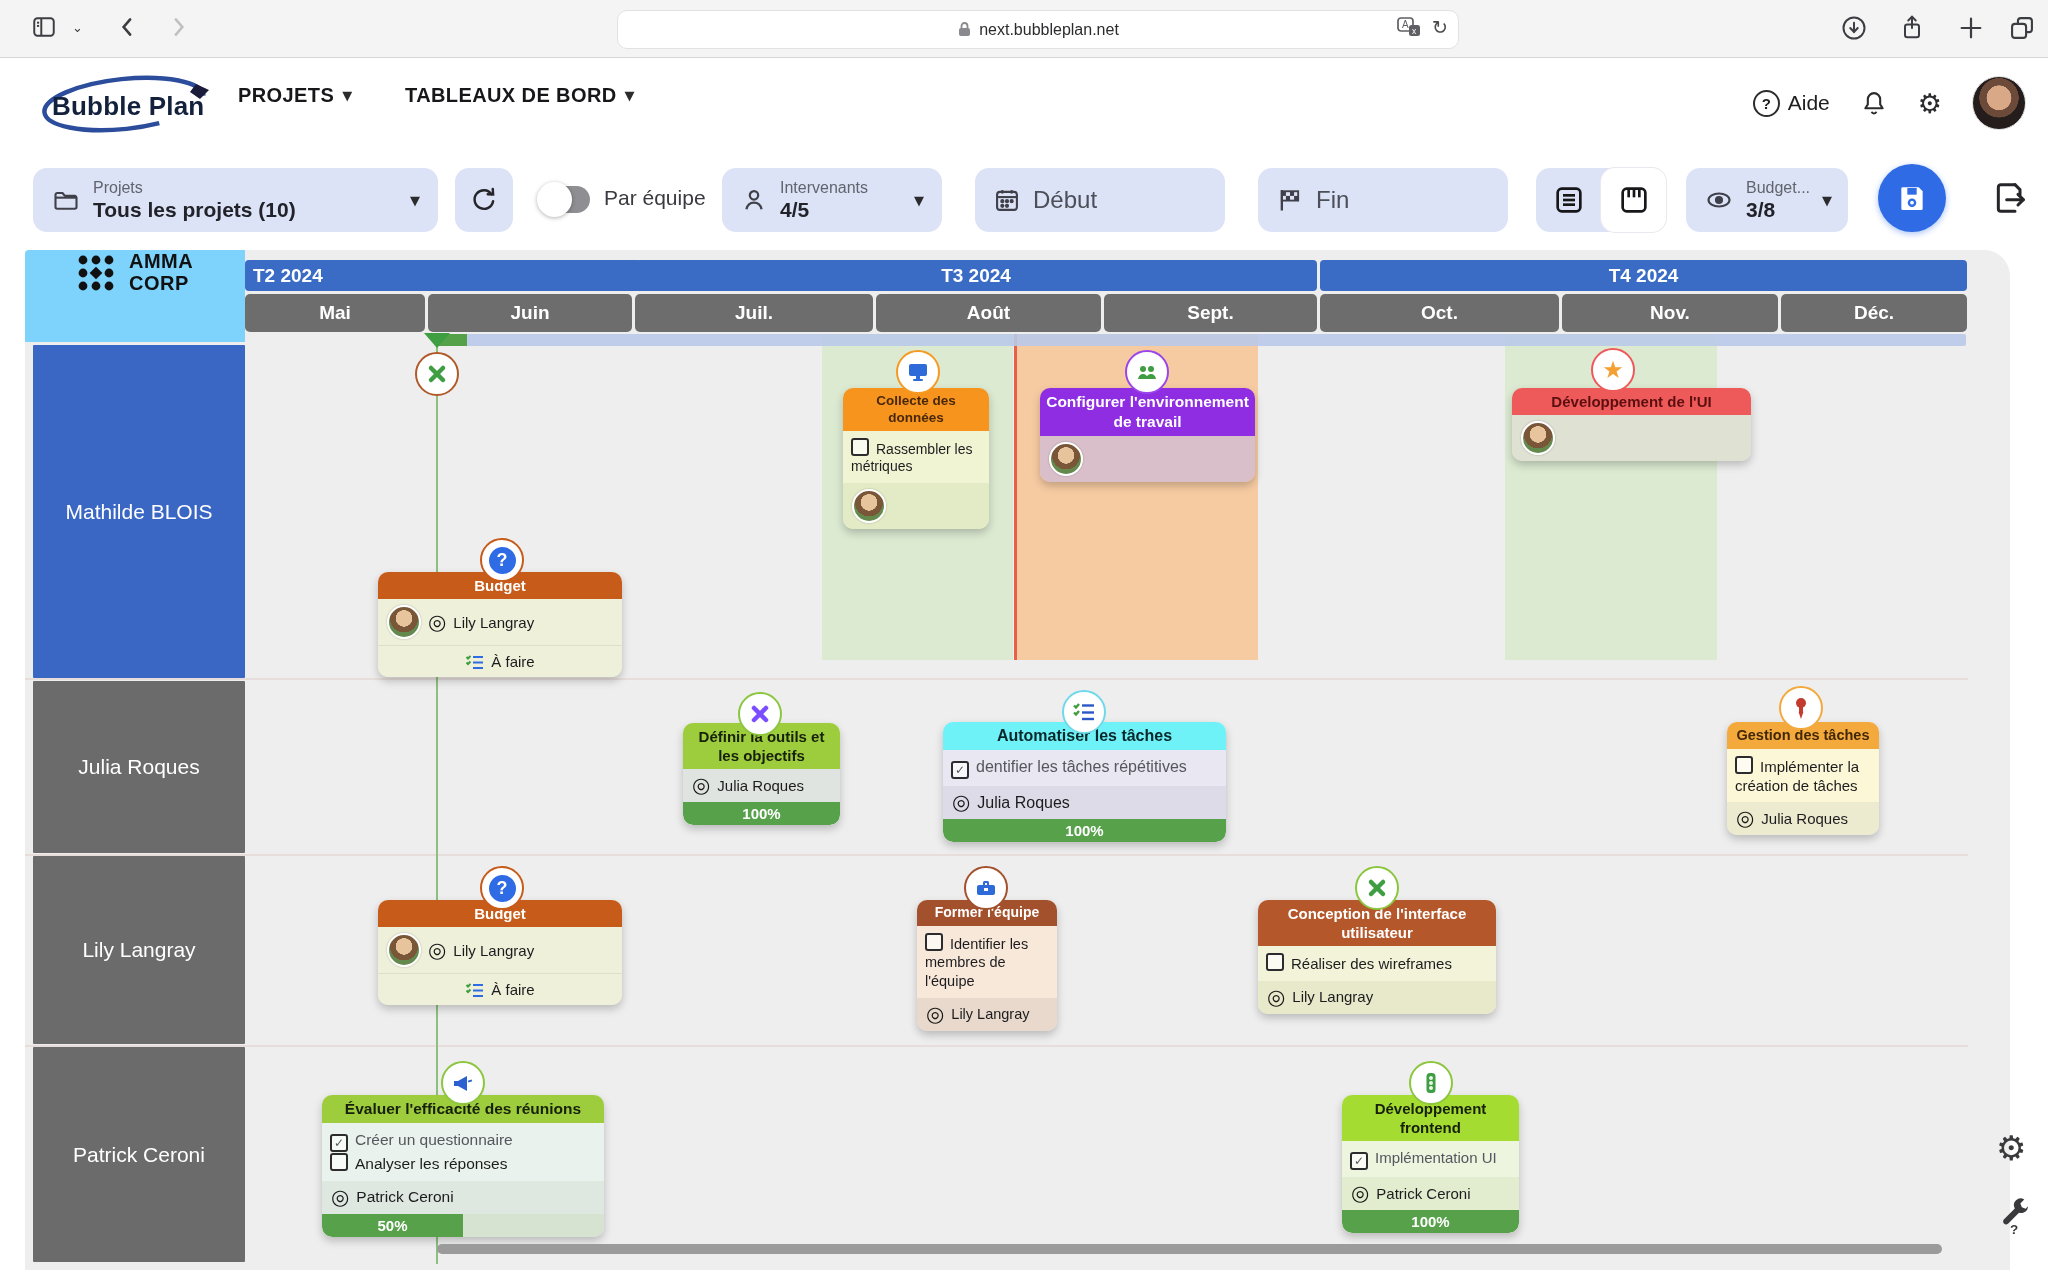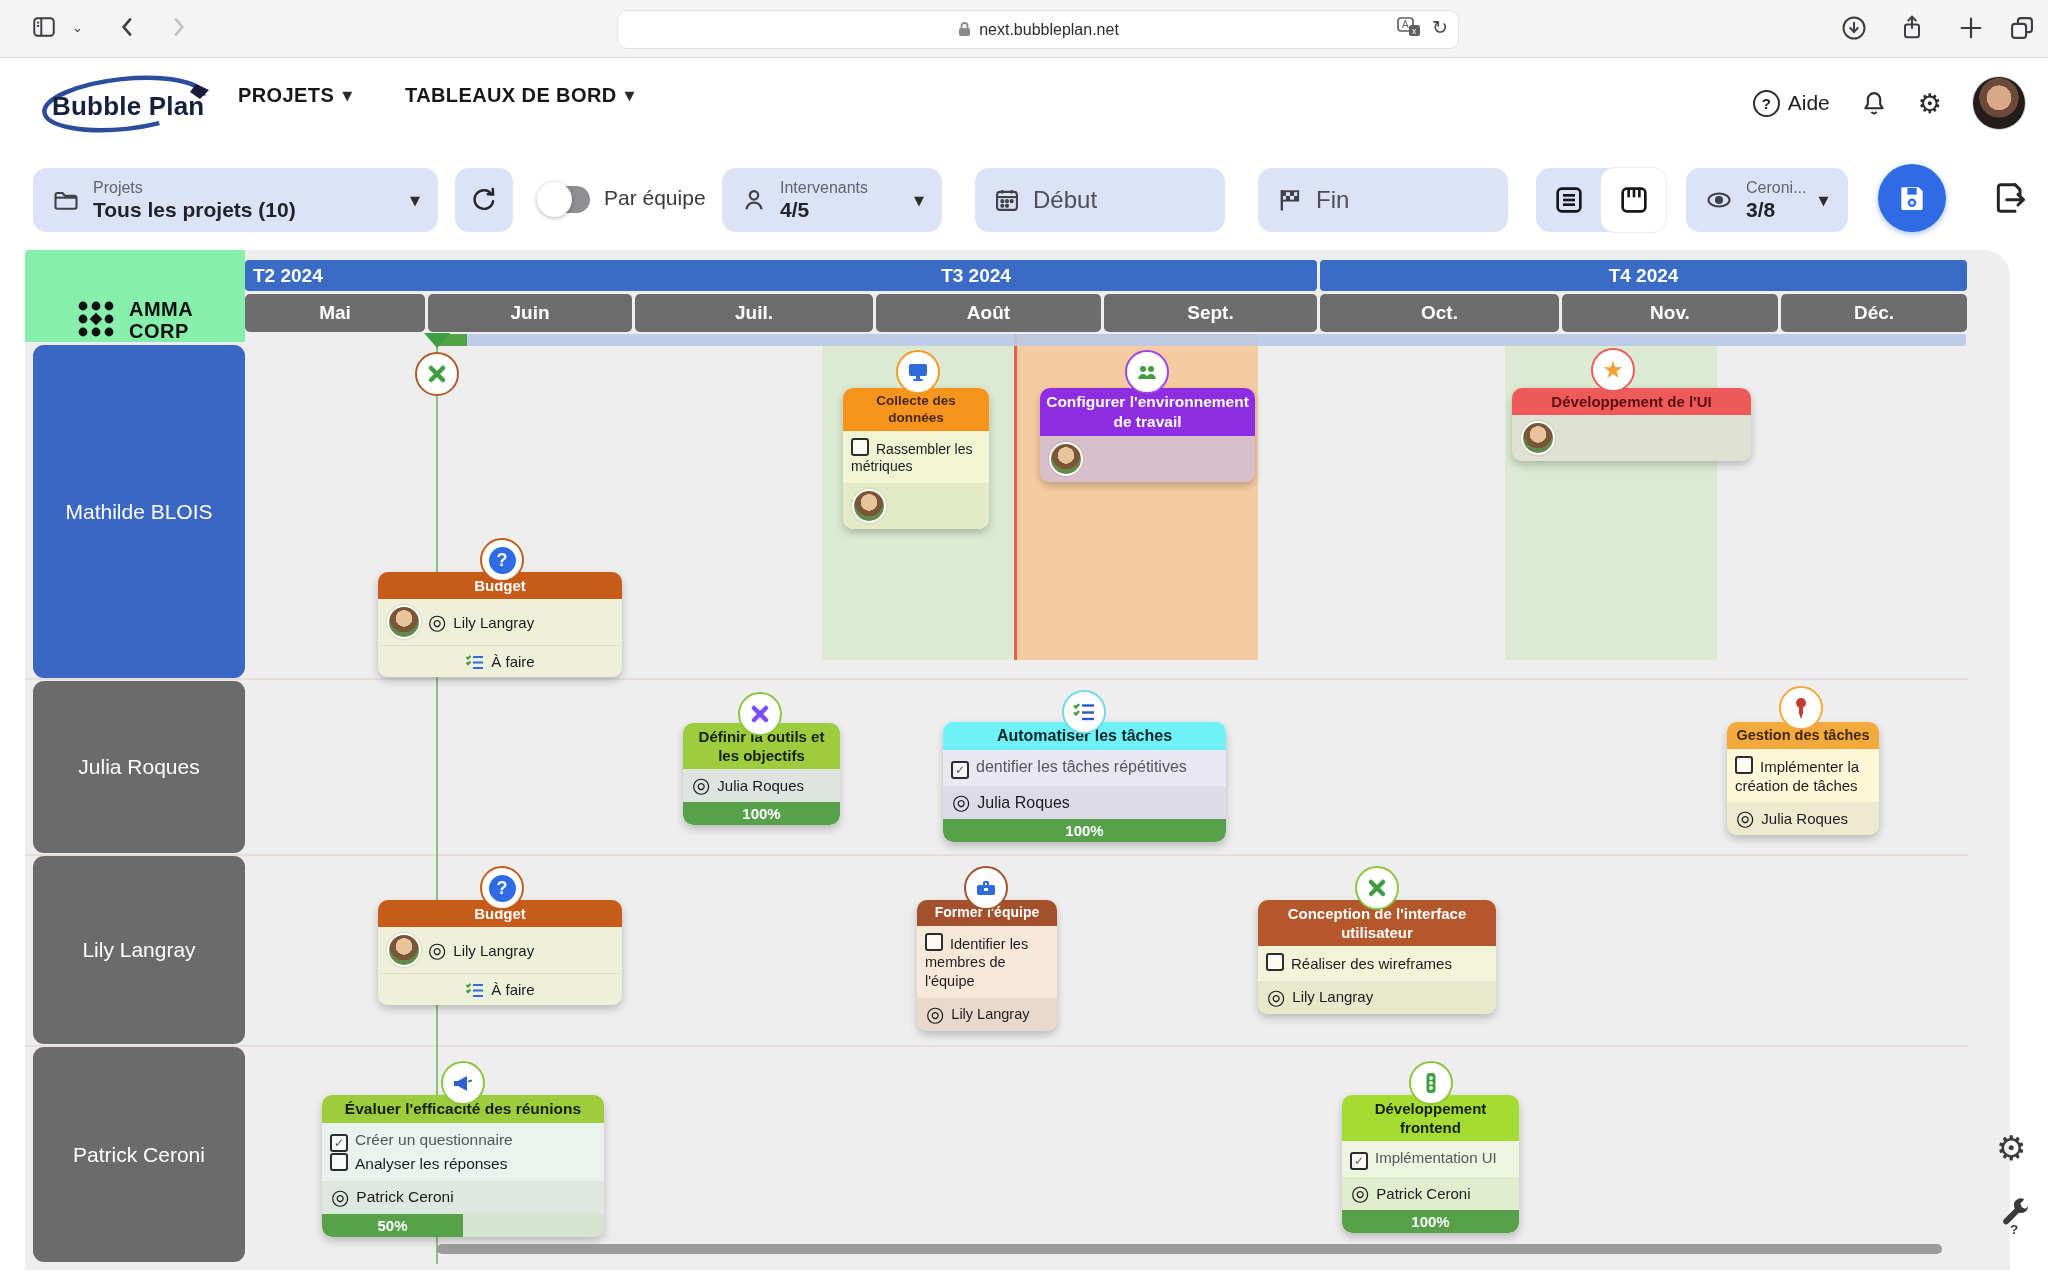--- a/index.html
+++ b/index.html
@@ -36,26 +36,26 @@
   .pill .big{font-size:24px;color:#4c4e58}
   .tgl-track{width:44px;height:27px;background:#8e8e93;border-radius:14px;position:relative}
   .tgl-knob{position:absolute;left:-9px;top:-4px;width:35px;height:35px;border-radius:50%;background:#fff;box-shadow:0 1px 4px rgba(0,0,0,.3)}
   .viewtgl{position:absolute;left:1536px;top:168px;width:130px;height:64px;background:#dde3f6;border-radius:14px;display:flex;align-items:center}
   .vbtn{width:65px;height:64px;display:flex;align-items:center;justify-content:center;border-radius:14px}
   .vbtn.sel{background:#fff;box-shadow:0 0 0 1px #e8e8ef}
   .savebtn{position:absolute;left:1878px;top:164px;width:68px;height:68px;border-radius:50%;background:#2e6be5;display:flex;align-items:center;justify-content:center;box-shadow:0 2px 6px rgba(46,107,229,.4)}
 
   
   .chartbg{position:absolute;left:25px;top:250px;width:1985px;height:1020px;background:#efeeee;border-radius:4px 26px 0 0}
-  .cornerpanel{position:absolute;left:25px;top:250px;width:220px;height:92px;background:#86efac;border-radius:4px 0 0 0;display:flex;align-items:flex-end;gap:10px;padding-left:48px;box-sizing:border-box}
+  .cornerpanel{position:absolute;left:25px;top:250px;width:220px;height:92px;background:#7dd3fc;border-radius:4px 0 0 0;display:flex;align-items:flex-start;gap:10px;padding-left:48px;box-sizing:border-box}
   .amma-txt{font-size:20px;font-weight:bold;line-height:1.1;letter-spacing:.5px;color:#111}
 
   .qtr{position:absolute;top:260px;height:31px;background:#3a6cc6;color:#fff;font-weight:bold;font-size:19px;display:flex;align-items:center;justify-content:center;border-radius:4px}
   .mon{position:absolute;top:294px;height:38px;background:#6d6d6d;color:#fff;font-weight:bold;font-size:19px;display:flex;align-items:center;justify-content:center;border-radius:5px}
-  .lane{position:absolute;left:33px;width:212px;background:#6b6b6b;color:#fff;display:flex;align-items:center;justify-content:center;font-size:21px;border-radius:11px}
+  .lane{position:absolute;left:33px;width:212px;background:#6b6b6b;color:#fff;display:flex;align-items:center;justify-content:center;font-size:21px;border-radius:1px}
   .lane.first{background:#3a66c4}
   .lanesep{position:absolute;left:25px;width:1943px;height:2px;background:#e7dedb}
 
   .band{position:absolute;top:334px;height:326px}
   .strip{position:absolute;left:437px;top:334px;width:1529px;height:12px;background:#b9c9e9;border-radius:2px;opacity:.9}
   .stripg{position:absolute;left:437px;top:334px;width:30px;height:12px;background:#55a14a}
   .tline{position:absolute;left:436px;top:346px;width:2px;height:918px;background:#8cc07c;z-index:1}
   .tri{position:absolute;left:424px;top:333px;width:0;height:0;border-left:13px solid transparent;border-right:13px solid transparent;border-top:15px solid #3f9d42;z-index:2}
   .redline{position:absolute;left:1014px;top:334px;width:3px;height:326px;background:#e8604a}
 
@@ -278,21 +278,21 @@
   </div>
 
   <div class="pill" style="left:1686px;width:162px">
     <span>
       <svg width="30" height="28" viewBox="0 0 24 24" fill="none" stroke="#3f4049" stroke-width="1.8">
           <ellipse cx="12" cy="12" rx="9" ry="5.6"></ellipse>
           <circle cx="12" cy="12" r="2.6" fill="#3f4049"></circle>
         </svg>
     </span>
     <span>
-      <div class="lbl">Ceroni...</div>
+      <div class="lbl">Budget...</div>
       <div class="val">3/8</div>
     </span>
     <span class="caret">▼</span>
   </div>
 
   <div class="savebtn">
     <svg width="32" height="32" viewBox="0 0 24 24">
         <path d="M5 4h12l3 3v13a1 1 0 01-1 1H5a1 1 0 01-1-1V5a1 1 0 011-1z" fill="#fff"></path>
         <rect x="8.5" y="4.5" width="7" height="5" fill="#2e6be5"></rect>
         <circle cx="12" cy="15.5" r="3.2" fill="#2e6be5"></circle>

